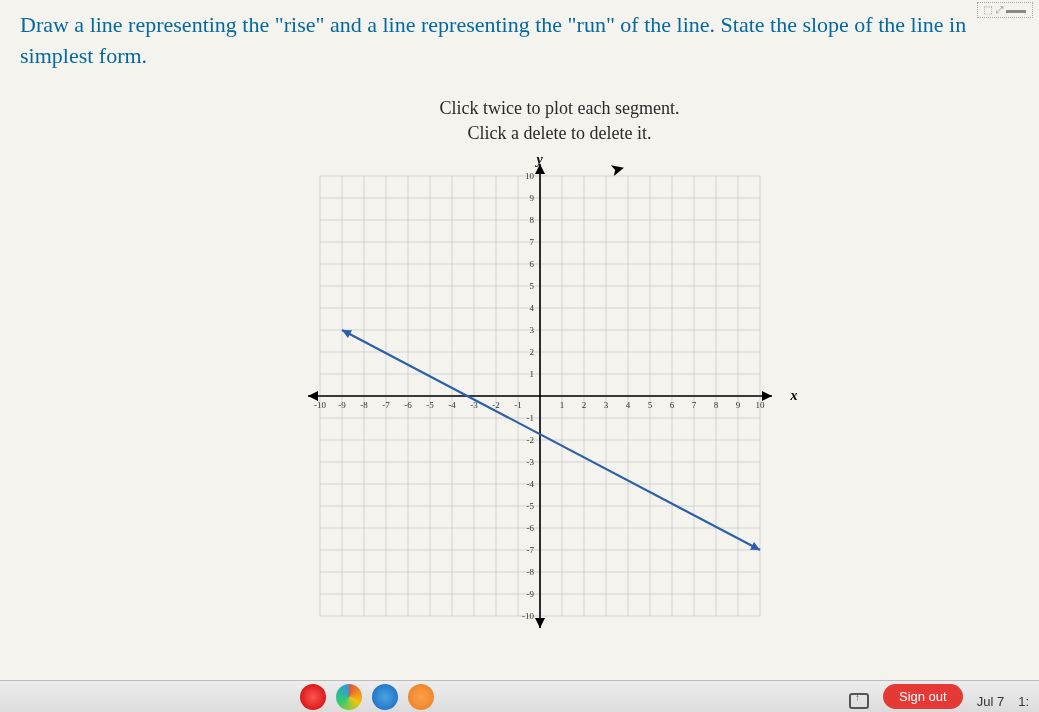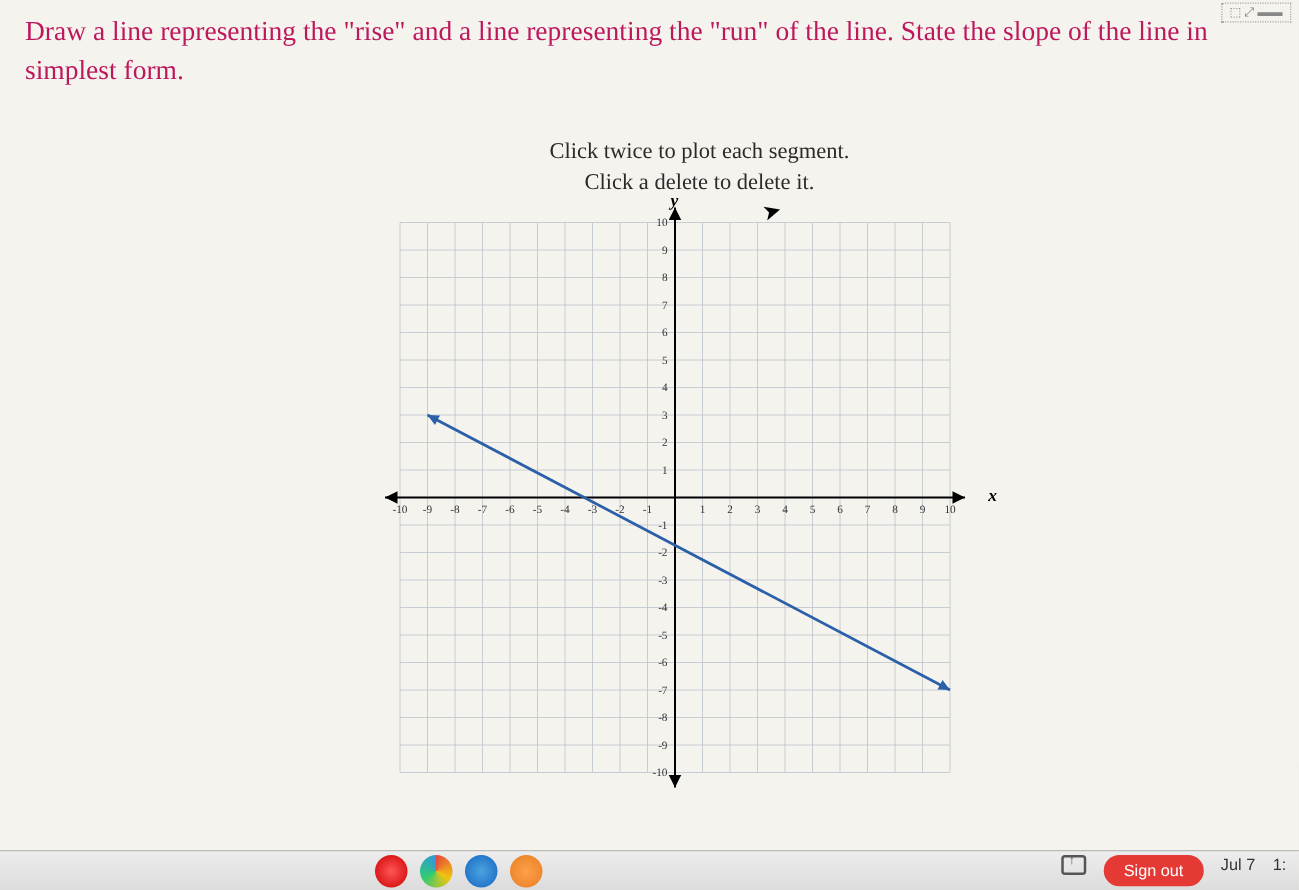--- a/index.html
+++ b/index.html
@@ -12,28 +12,29 @@
     overflow: hidden;
   }
   .content-area {
     background: #f5f3ee;
     padding: 10px 20px 0 20px;
     position: relative;
     height: 680px;
   }
   .problem-text {
     font-size: 22px;
-    color: #be185d;
+    color: #0369a1;
     line-height: 1.4;
-    margin-bottom: 36px;
+    margin-bottom: 24px;
   }
   .instructions {
     text-align: center;
     font-size: 18px;
     color: #2a2a2a;
+    margin-bottom: 10px;
     margin-left: 80px;
   }
   .instructions p { line-height: 1.4; }
   .graph-wrap {
     display: flex;
     justify-content: center;
     margin-left: 40px;
   }
   .graph {
     position: relative;
@@ -104,21 +105,21 @@
     justify-content: center;
     font-size: 14px;
     color: #fff;
   }
   .tb-red { background: radial-gradient(#f55, #c00); }
   .tb-multi { background: conic-gradient(#e74c3c, #f1c40f, #2ecc71, #3498db); }
   .tb-blue { background: radial-gradient(#4aa3e0, #1565c0); }
   .tb-orange { background: radial-gradient(#ff9f4a, #e67e22); }
   .taskbar-right {
     display: flex;
-    align-items: flex-start;
+    align-items: flex-end;
     gap: 14px;
     font-size: 13px;
     color: #333;
   }
   .present-icon {
     width: 20px;
     height: 16px;
     border: 2px solid #555;
     border-radius: 3px;
     position: relative;

